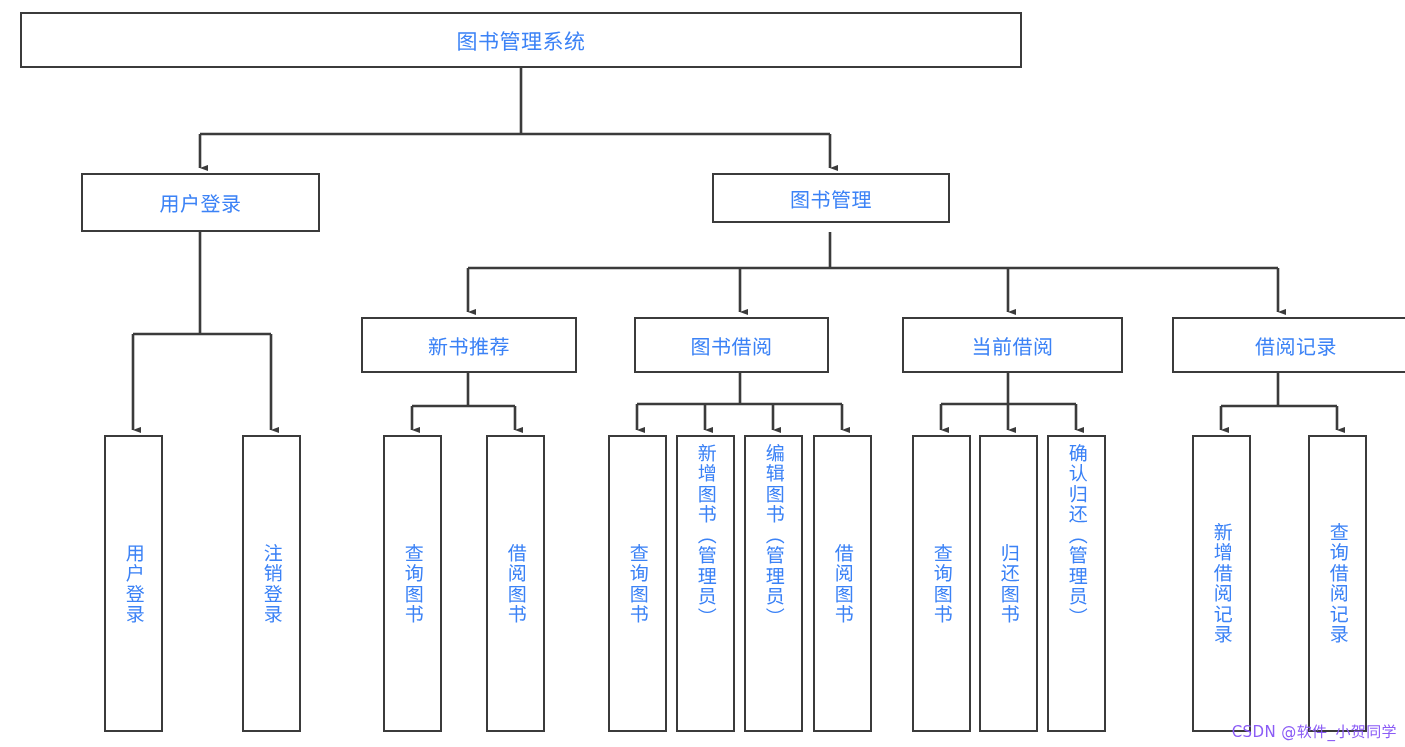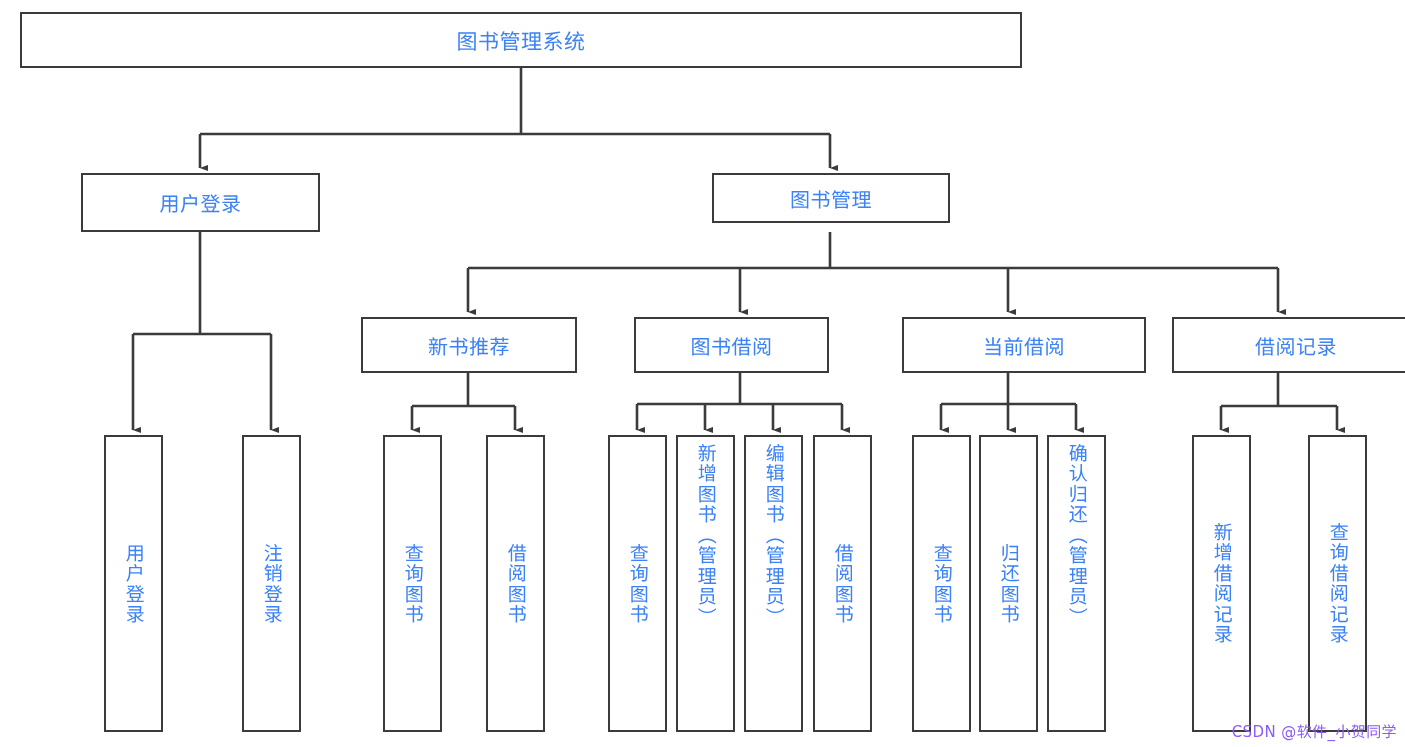--- a/index.html
+++ b/index.html
@@ -144,21 +144,21 @@
   <div class="node node-l1" style="left:712px; top:173px; width:238px; height:50px;">
     <span class="node-label">图书管理</span>
   </div>
 
   <div class="node node-l2" style="left:361px; top:317px; width:216px; height:56px;">
     <span class="node-label">新书推荐</span>
   </div>
   <div class="node node-l2" style="left:634px; top:317px; width:195px; height:56px;">
     <span class="node-label">图书借阅</span>
   </div>
-  <div class="node node-l2" style="left:902px; top:317px; width:244px; height:56px;">
+  <div class="node node-l2" style="left:902px; top:317px; width:221px; height:56px;">
     <span class="node-label">当前借阅</span>
   </div>
   <div class="node node-l2" style="left:1172px; top:317px; width:248px; height:56px;">
     <span class="node-label">借阅记录</span>
   </div>
 
   <div class="node node-leaf leaf-centered" style="left:104px; top:435px; width:59px; height:297px;">
     <span class="node-label">用户登录</span>
   </div>
   <div class="node node-leaf leaf-centered" style="left:242px; top:435px; width:59px; height:297px;">

